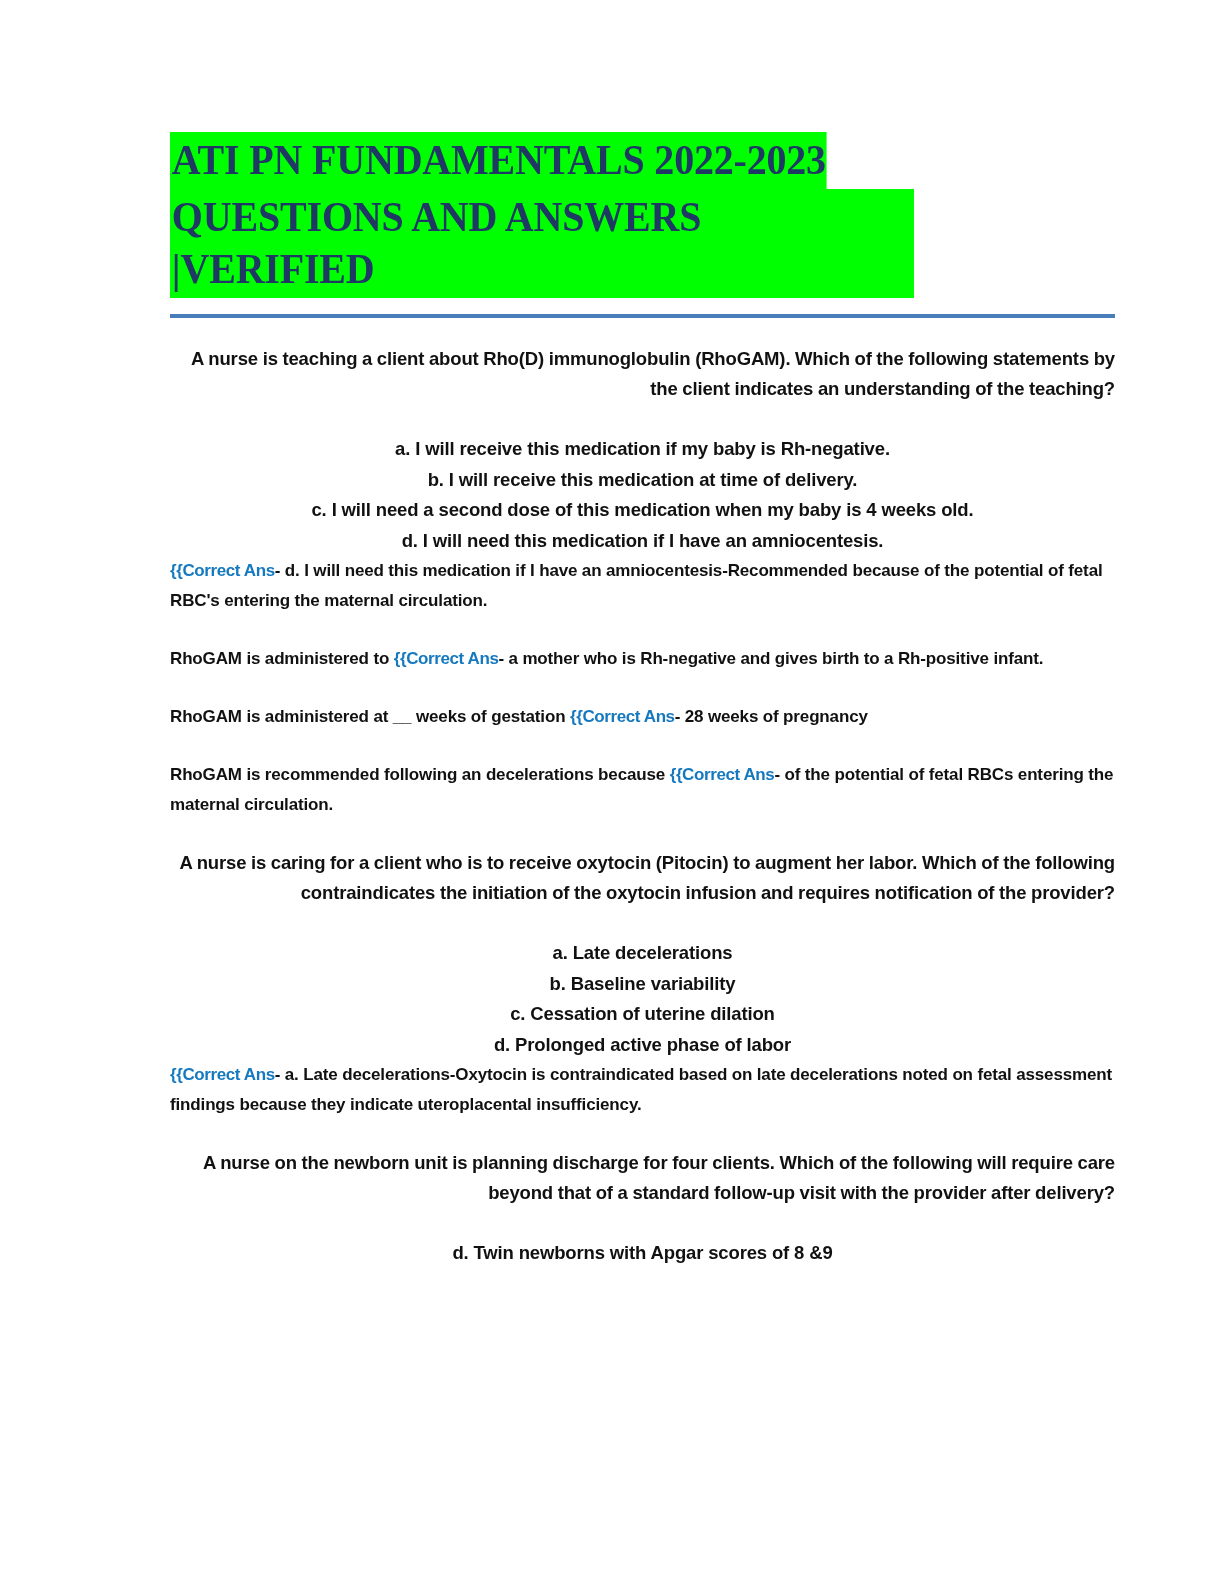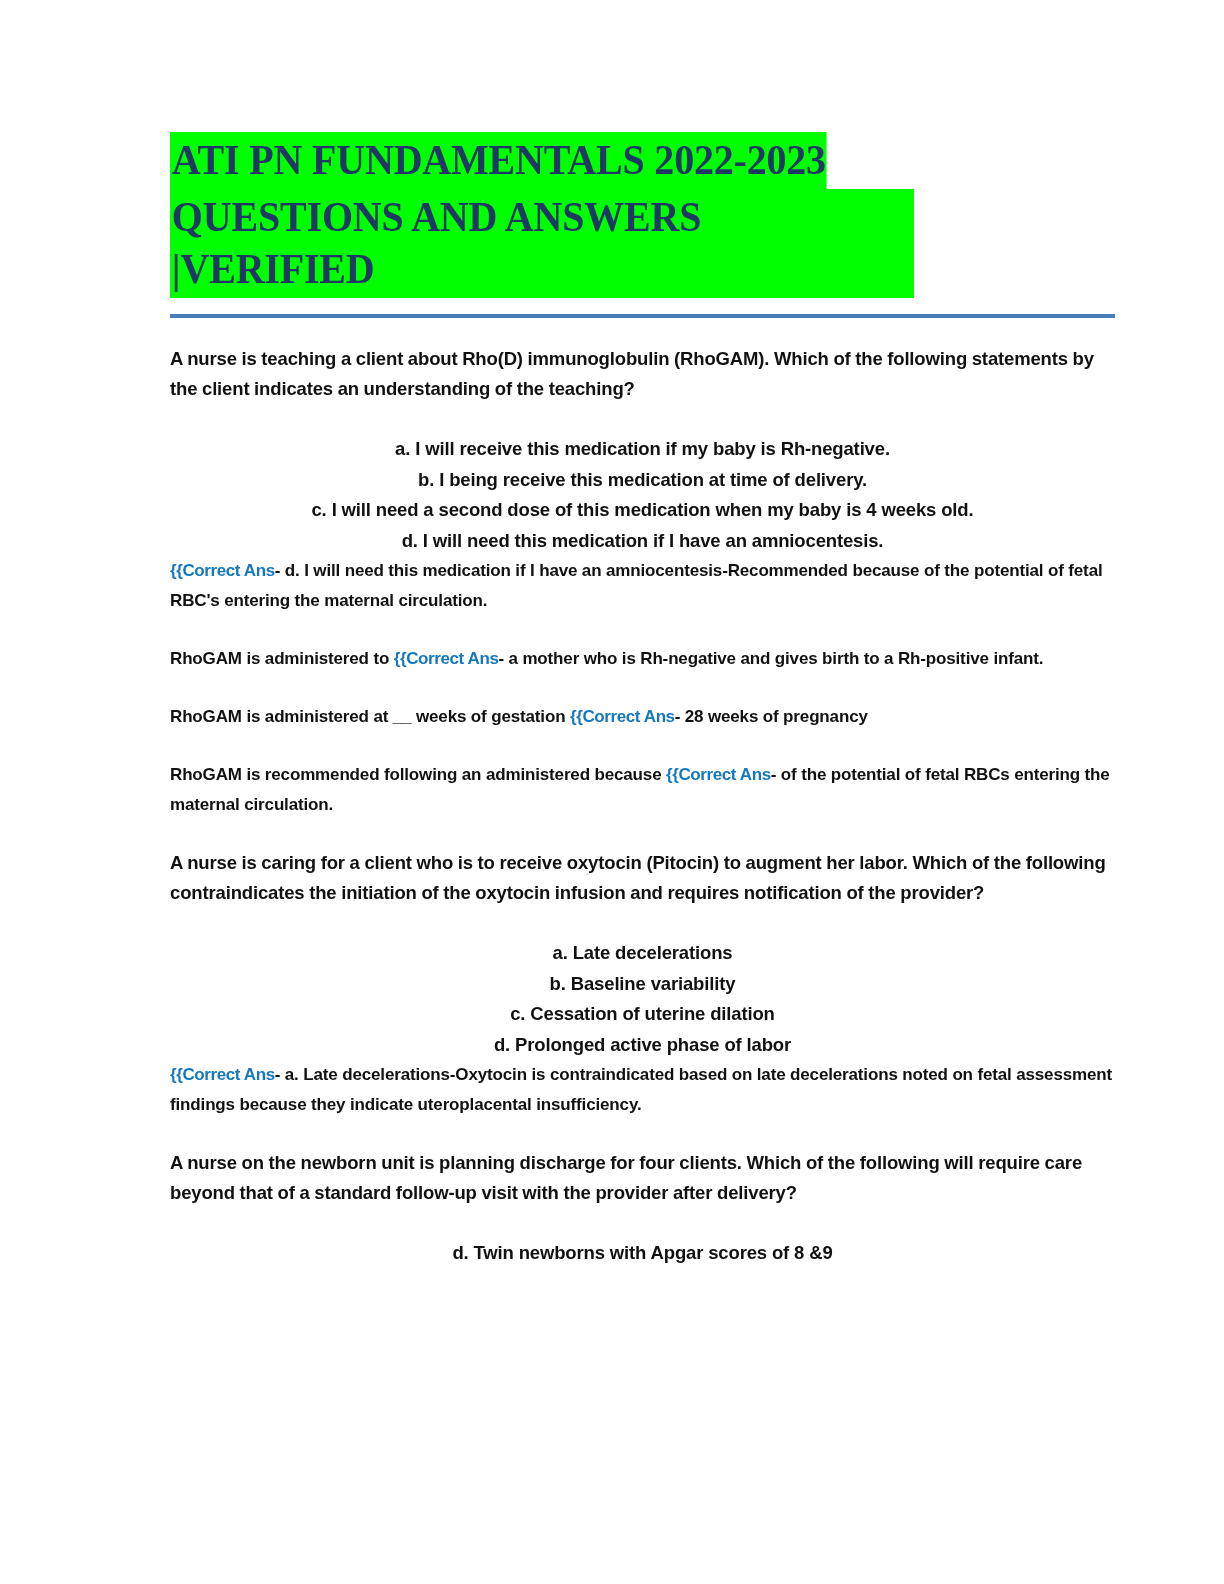--- a/index.html
+++ b/index.html
@@ -75,20 +75,21 @@
     font-size: 18.5px;
     line-height: 30px;
     font-weight: 600;
     letter-spacing: -0.15px;
     margin: 0 0 28px 0;
     color: #111111;
     word-spacing: -0.3px;
   }
   .para.tight {
     margin-bottom: 0;
+    text-align: right;
   }
   .opt-list {
     margin: 0 0 0 0;
     padding: 0;
     list-style: none;
   }
   .opt {
     font-size: 18.5px;
     line-height: 30.5px;
     font-weight: 600;
@@ -133,32 +134,32 @@
 
     <div class="title-rule"></div>
 
     <div class="body-block">
 
       <p class="para tight">A nurse is teaching a client about Rho(D) immunoglobulin (RhoGAM). Which of the following statements by the client indicates an understanding of the teaching?</p>
       <div class="spacer-line"></div>
 
       <ul class="opt-list">
         <li class="opt"><span class="lbl">a.</span> <span class="txt">I will receive this medication if my baby is Rh-negative.</span></li>
-        <li class="opt"><span class="lbl">b.</span> <span class="txt">I being receive this medication at time of delivery.</span></li>
+        <li class="opt"><span class="lbl">b.</span> <span class="txt">I will receive this medication at time of delivery.</span></li>
         <li class="opt"><span class="lbl">c.</span> <span class="txt">I will need a second dose of this medication when my baby is 4 weeks old.</span></li>
         <li class="opt"><span class="lbl">d.</span> <span class="txt">I will need this medication if I have an amniocentesis.</span></li>
       </ul>
 
       <p class="ans"><span class="tag">{{Correct Ans</span><span>- d. I will need this medication if I have an amniocentesis-Recommended because of the potential of fetal RBC's entering the maternal circulation.</span></p>
 
       <p class="ans"><span>RhoGAM is administered to </span><span class="tag">{{Correct Ans</span><span>- a mother who is Rh-negative and gives birth to a Rh-positive infant.</span></p>
 
       <p class="ans"><span>RhoGAM is administered at __ weeks of gestation </span><span class="tag">{{Correct Ans</span><span>- 28 weeks of pregnancy</span></p>
 
-      <p class="ans"><span>RhoGAM is recommended following an administered because </span><span class="tag">{{Correct Ans</span><span>- of the potential of fetal RBCs entering the maternal circulation.</span></p>
+      <p class="ans"><span>RhoGAM is recommended following an decelerations because </span><span class="tag">{{Correct Ans</span><span>- of the potential of fetal RBCs entering the maternal circulation.</span></p>
 
       <p class="para tight">A nurse is caring for a client who is to receive oxytocin (Pitocin) to augment her labor. Which of the following contraindicates the initiation of the oxytocin infusion and requires notification of the provider?</p>
       <div class="spacer-line"></div>
 
       <ul class="opt-list">
         <li class="opt"><span class="lbl">a.</span> <span class="txt">Late decelerations</span></li>
         <li class="opt"><span class="lbl">b.</span> <span class="txt">Baseline variability</span></li>
         <li class="opt"><span class="lbl">c.</span> <span class="txt">Cessation of uterine dilation</span></li>
         <li class="opt"><span class="lbl">d.</span> <span class="txt">Prolonged active phase of labor</span></li>
       </ul>

